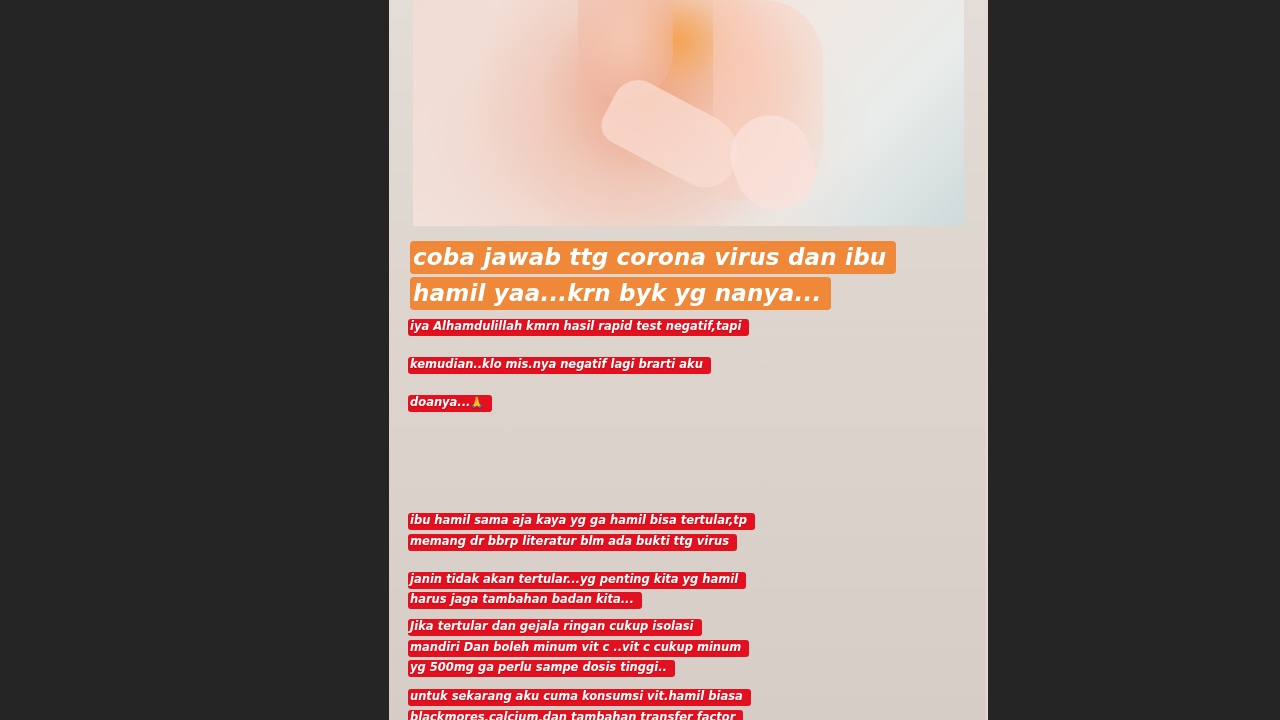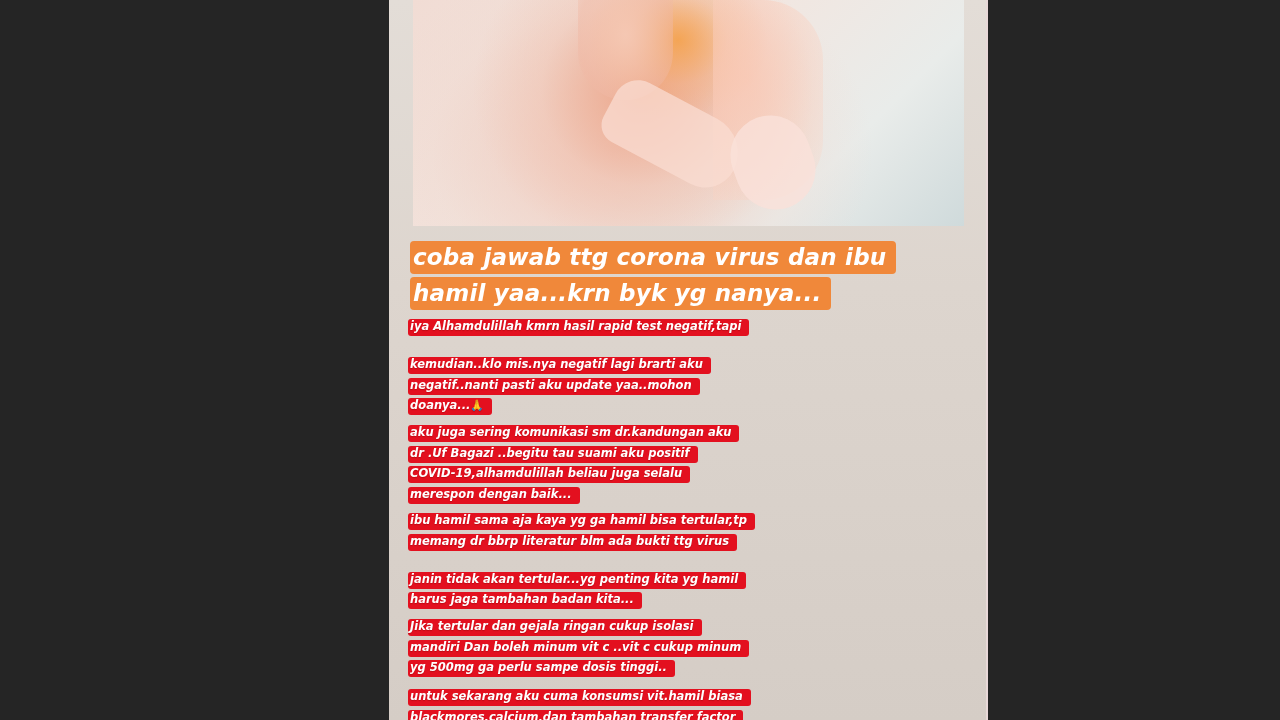--- a/index.html
+++ b/index.html
@@ -81,30 +81,24 @@
 
   <div class="headline">
     <span class="ln">coba jawab ttg corona virus dan ibu</span><br>
     <span class="ln">hamil yaa...krn byk yg nanya...</span>
   </div>
 
   <div class="para" style="top:318px">
     <span class="ln">iya Alhamdulillah kmrn hasil rapid test negatif,tapi</span><br>
     <br>
     <span class="ln">kemudian..klo mis.nya negatif lagi brarti aku</span><br>
-    <span class="ln">negatif..nanti pasti aku update yaa..mohon</span><br>
+    <br>
     <span class="ln"><span>doanya...</span><span class="emoji">🙏</span></span>
   </div>
 
-  <div class="para" style="top:424px">
-    <span class="ln">aku juga sering komunikasi sm dr.kandungan aku</span><br>
-    <span class="ln">dr .Uf Bagazi ..begitu tau suami aku positif</span><br>
-    <span class="ln">COVID-19,alhamdulillah beliau juga selalu</span><br>
-    <span class="ln">merespon dengan baik...</span>
-  </div>
 
   <div class="para" style="top:512px">
     <span class="ln">ibu hamil sama aja kaya yg ga hamil bisa tertular,tp</span><br>
     <span class="ln">memang dr bbrp literatur blm ada bukti ttg virus</span><br>
     <br>
     <span class="ln">janin tidak akan tertular...yg penting kita yg hamil</span><br>
     <span class="ln">harus jaga tambahan badan kita...</span>
   </div>
 
   <div class="para" style="top:618px">

